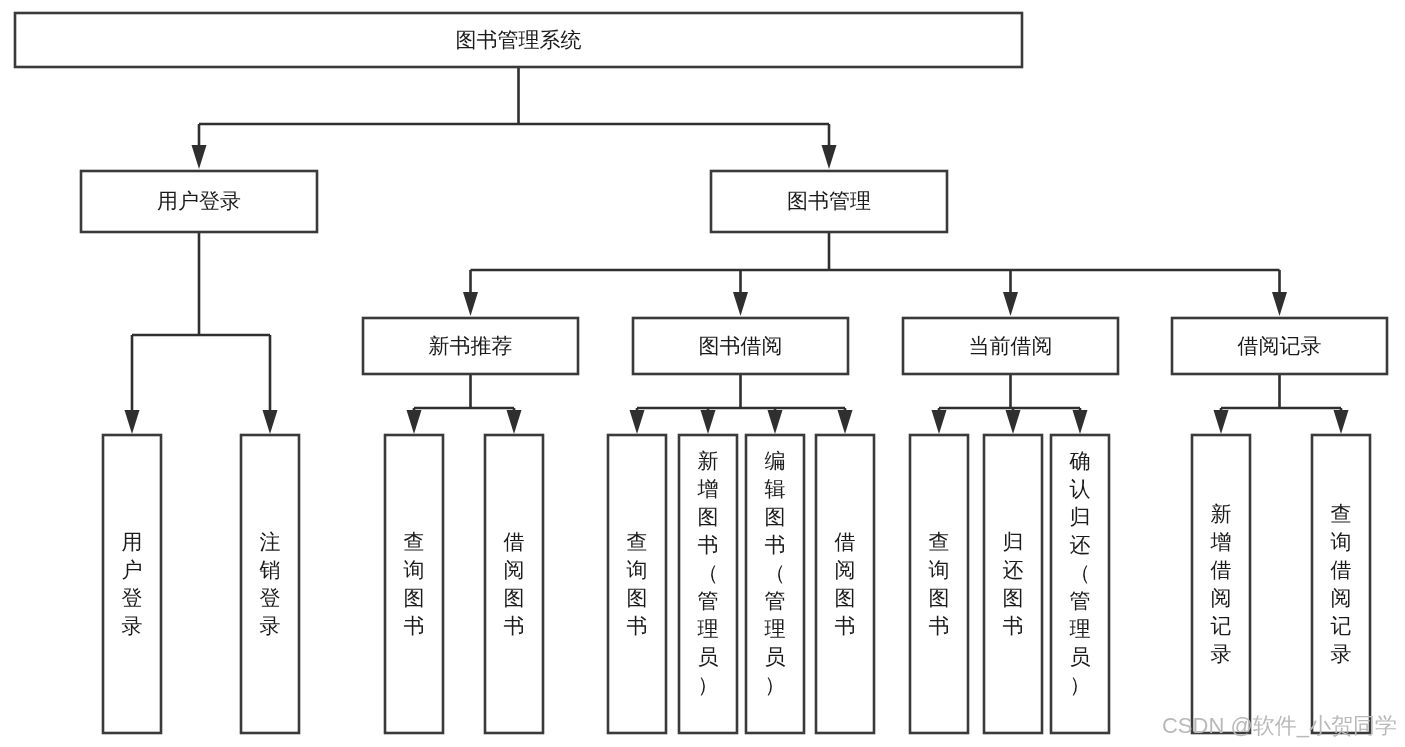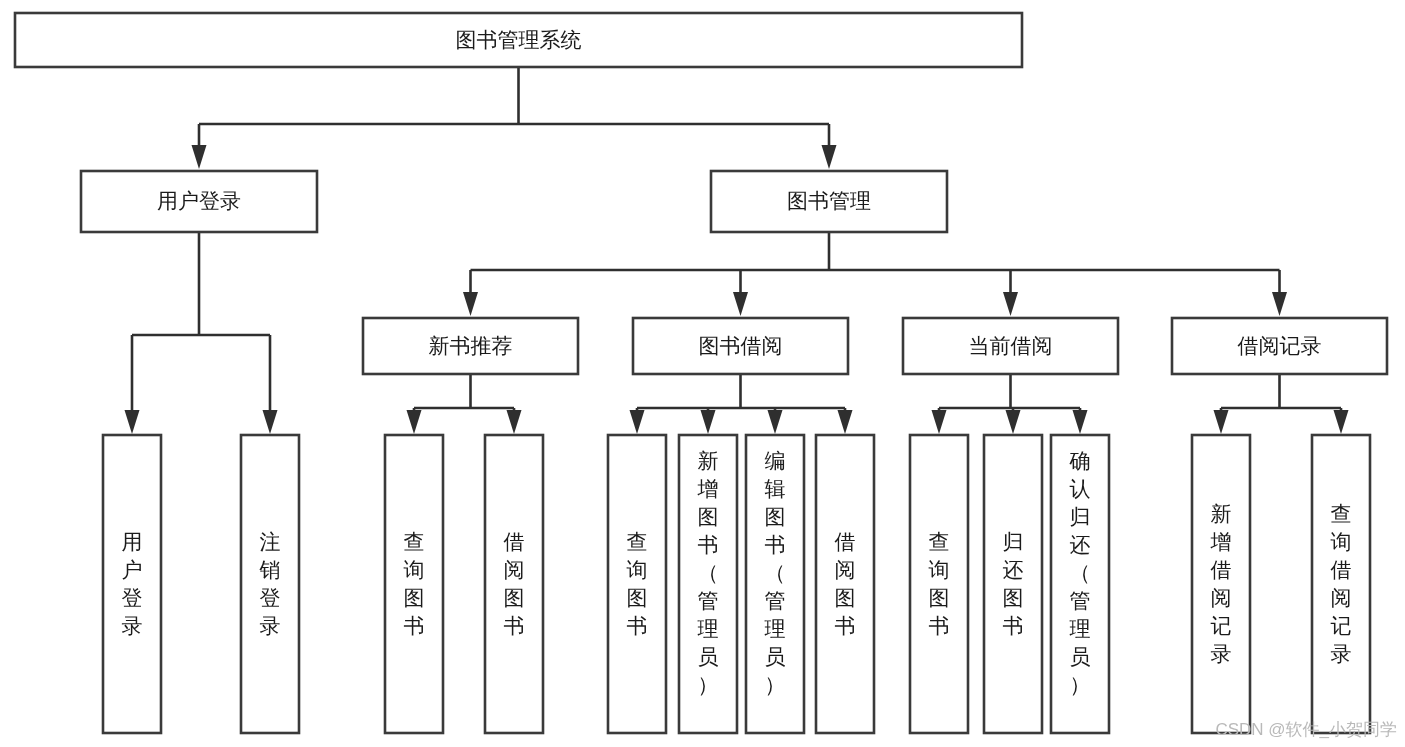--- a/index.html
+++ b/index.html
@@ -48,21 +48,21 @@
     font-size: 21px;
     fill: #1b1b1b;
     text-anchor: middle;
     dominant-baseline: middle;
   }
   .watermark {
     position: absolute;
     right: 8px;
     bottom: 6px;
     font-family: "Liberation Sans", "DejaVu Sans", sans-serif;
-    font-size: 17px;
+    font-size: 22px;
     color: #b9b9b9;
     white-space: nowrap;
     user-select: none;
   }
 </style>
 </head>
 <body>
 
 <div id="diagram-root">
   <svg class="diagram-canvas" viewBox="0 0 1405 747" xmlns="http://www.w3.org/2000/svg">

